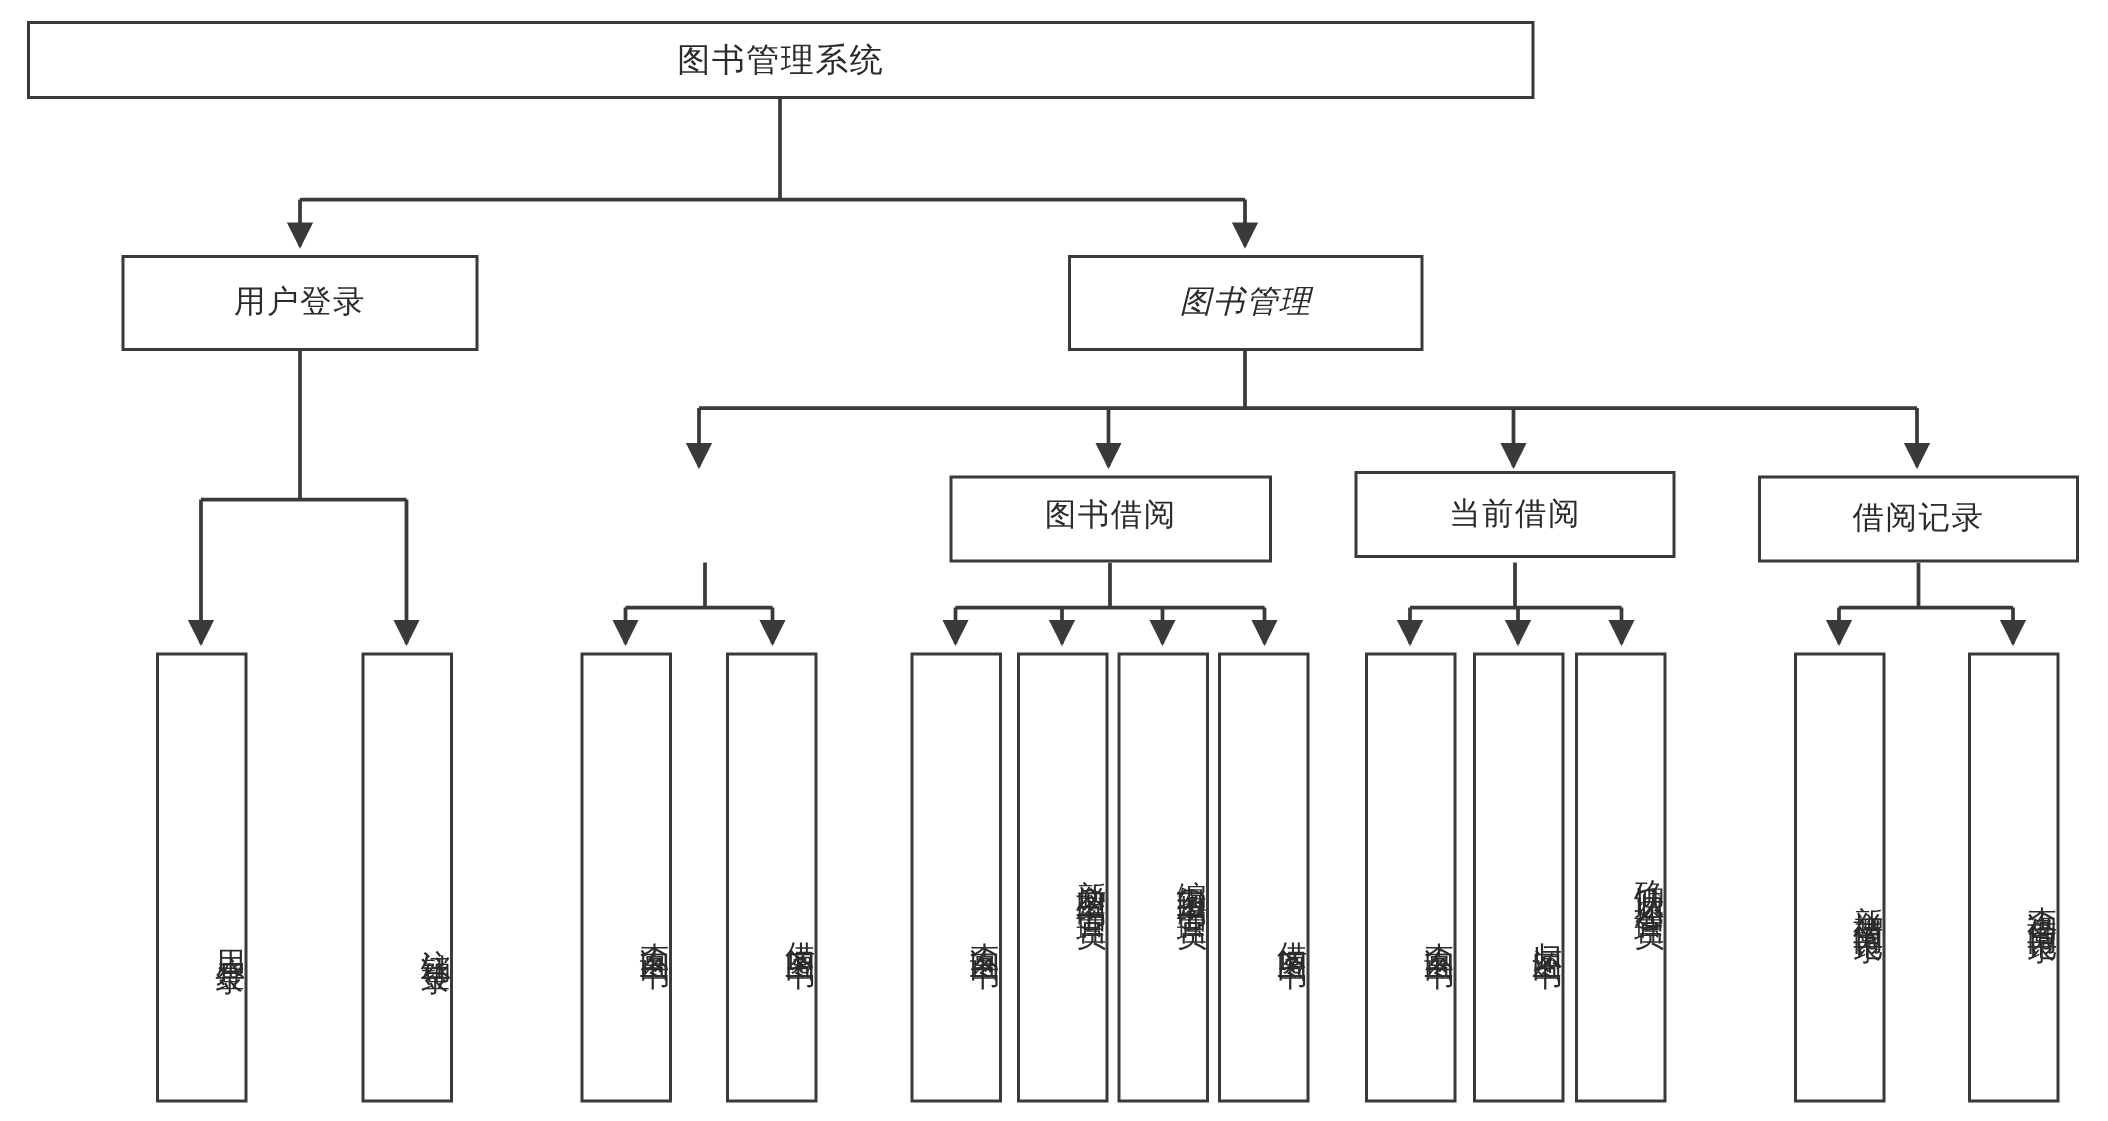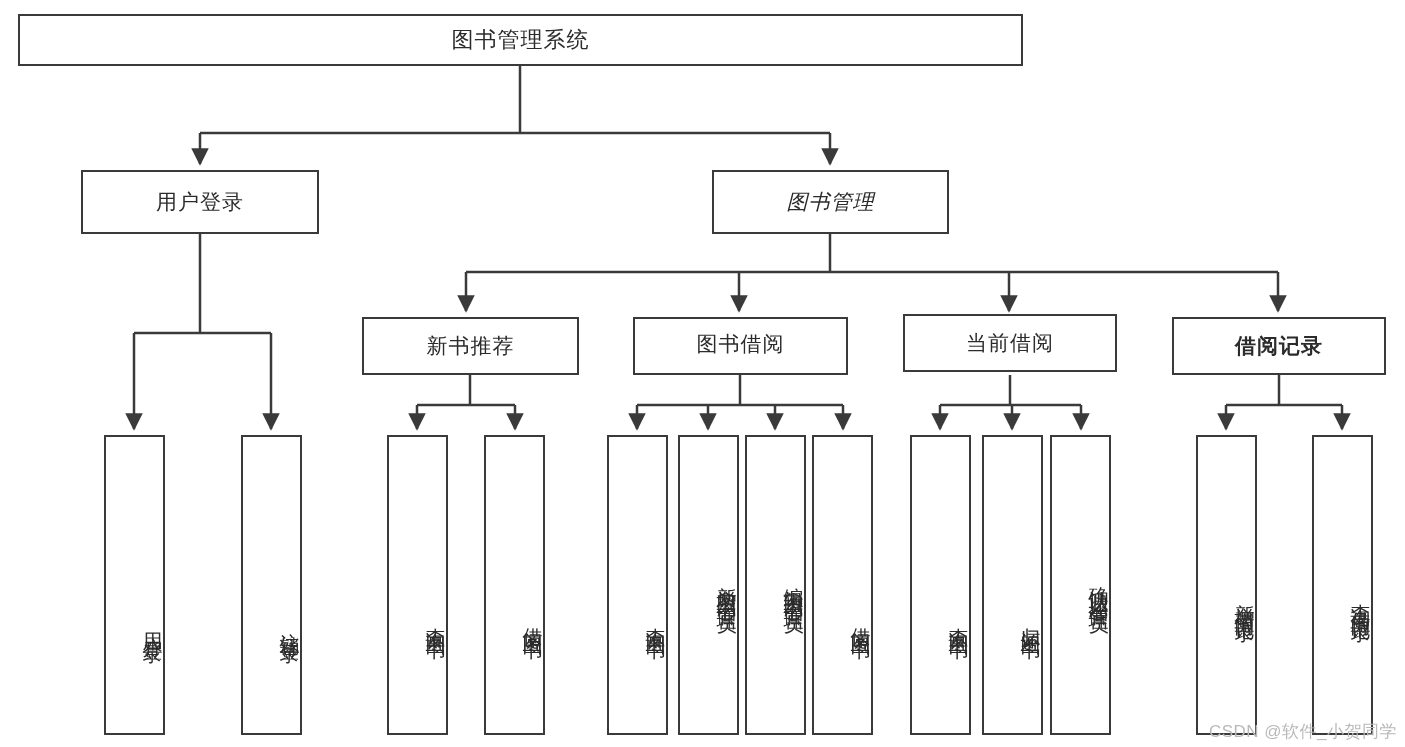--- a/index.html
+++ b/index.html
@@ -127,30 +127,27 @@
     <span>图书管理系统</span>
   </div>
 
   <div class="node h" style="left:81px;top:170px;width:238px;height:64px;">
     <span>用户登录</span>
   </div>
   <div class="node h" style="left:712px;top:170px;width:237px;height:64px;font-style:italic;">
     <span>图书管理</span>
   </div>
 
-  <div class="node h" style="left:362px;top:317px;width:217px;height:58px;">
-    <span>新书推荐</span>
-  </div>
   <div class="node h" style="left:633px;top:317px;width:215px;height:58px;font-family:Liberation Mono, monospace;">
     <span>图书借阅</span>
   </div>
   <div class="node h" style="left:903px;top:314px;width:214px;height:58px;text-align:right;">
     <span>当前借阅</span>
   </div>
-  <div class="node h" style="left:1172px;top:317px;width:214px;height:58px;font-weight:bold;">
+  <div class="node h" style="left:1172px;top:317px;width:214px;height:58px;">
     <span>借阅记录</span>
   </div>
 
   <div class="node v" style="left:104px;top:435px;width:61px;height:300px;padding-top:80px;">
     <span class="vtxt">用户登录</span>
   </div>
   <div class="node v" style="left:241px;top:435px;width:61px;height:300px;padding-top:80px;">
     <span class="vtxt">注销登录</span>
   </div>
 
@@ -184,15 +181,14 @@
     <span class="vtxt">确认归还（管理员）</span>
   </div>
 
   <div class="node v" style="left:1196px;top:435px;width:61px;height:300px;padding-top:30px;">
     <span class="vtxt">新增借阅记录</span>
   </div>
   <div class="node v" style="left:1312px;top:435px;width:61px;height:300px;padding-top:30px;">
     <span class="vtxt">查询借阅记录</span>
   </div>
 
-  <div class="watermark">CSDN @软件_小贺同学</div>
 
 </div>
 
 </body></html>

